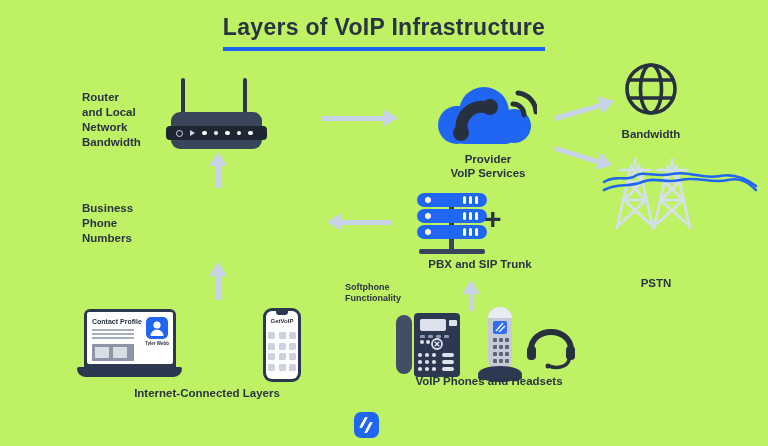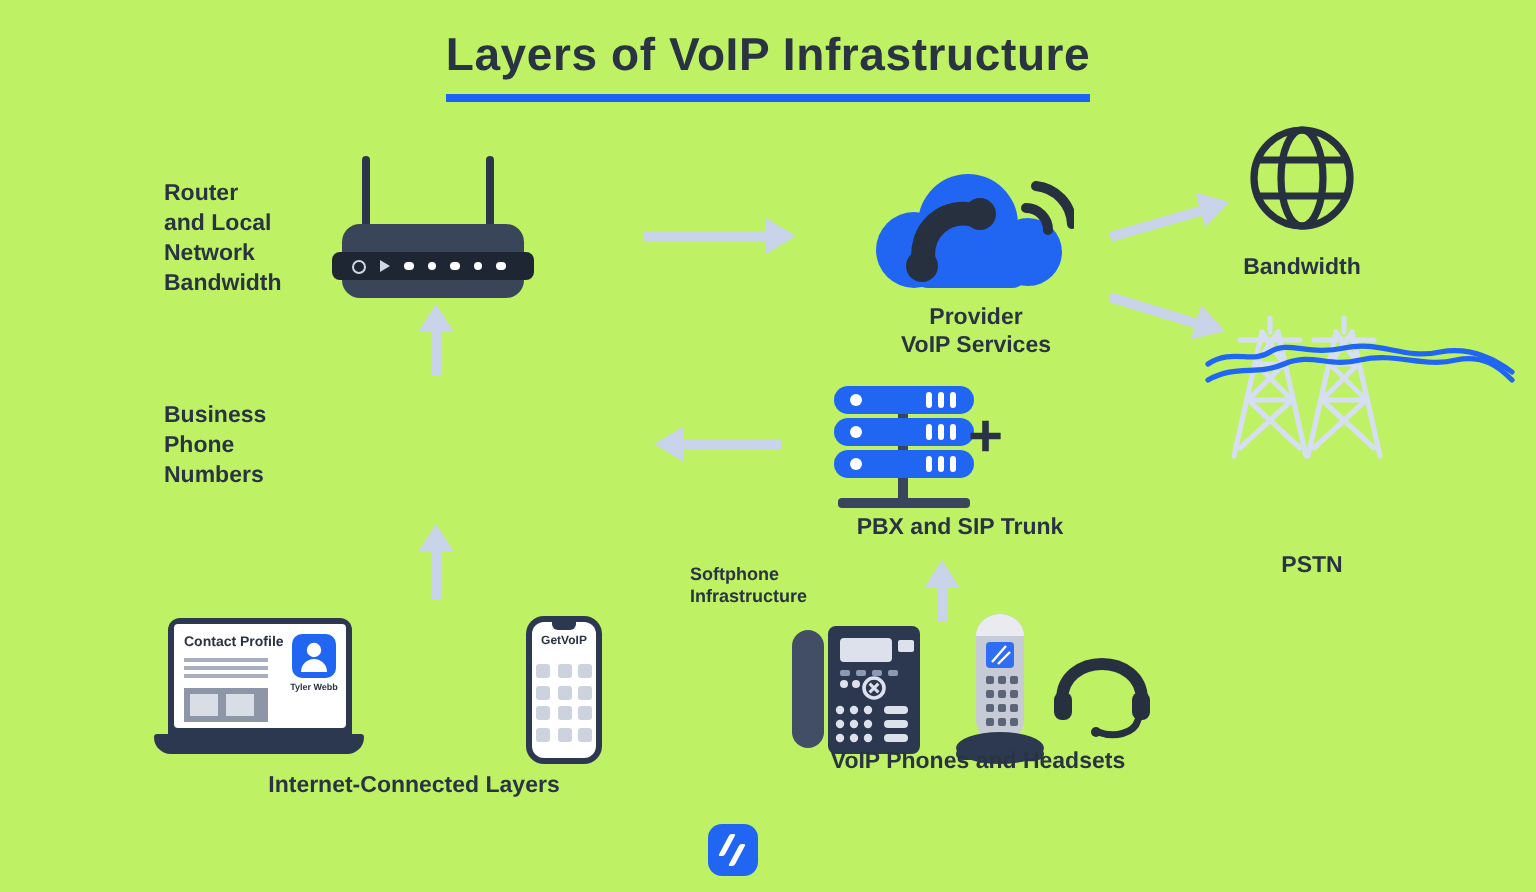--- a/index.html
+++ b/index.html
@@ -248,21 +248,21 @@
       </div>
     </div>
     <div class="laptop-base"></div>
   </div>
   <div class="node-label" style="left:117px;top:386px;width:180px;">
     <span>Internet-Connected Layers</span>
   </div>
 
   <div class="small-label" style="left:300px;top:282px;margin-left:45px;">
     <span>Softphone</span>
-    <span>Infrastructure</span>
+    <span>Functionality</span>
   </div>
   <div class="phone-frame">
     <div class="phone-screen">
       <div class="phone-notch"></div>
       <div class="app-name">GetVoIP</div>
       <div class="dialpad">
         <i></i>
           <i></i>
           <i></i>
           <i></i>

